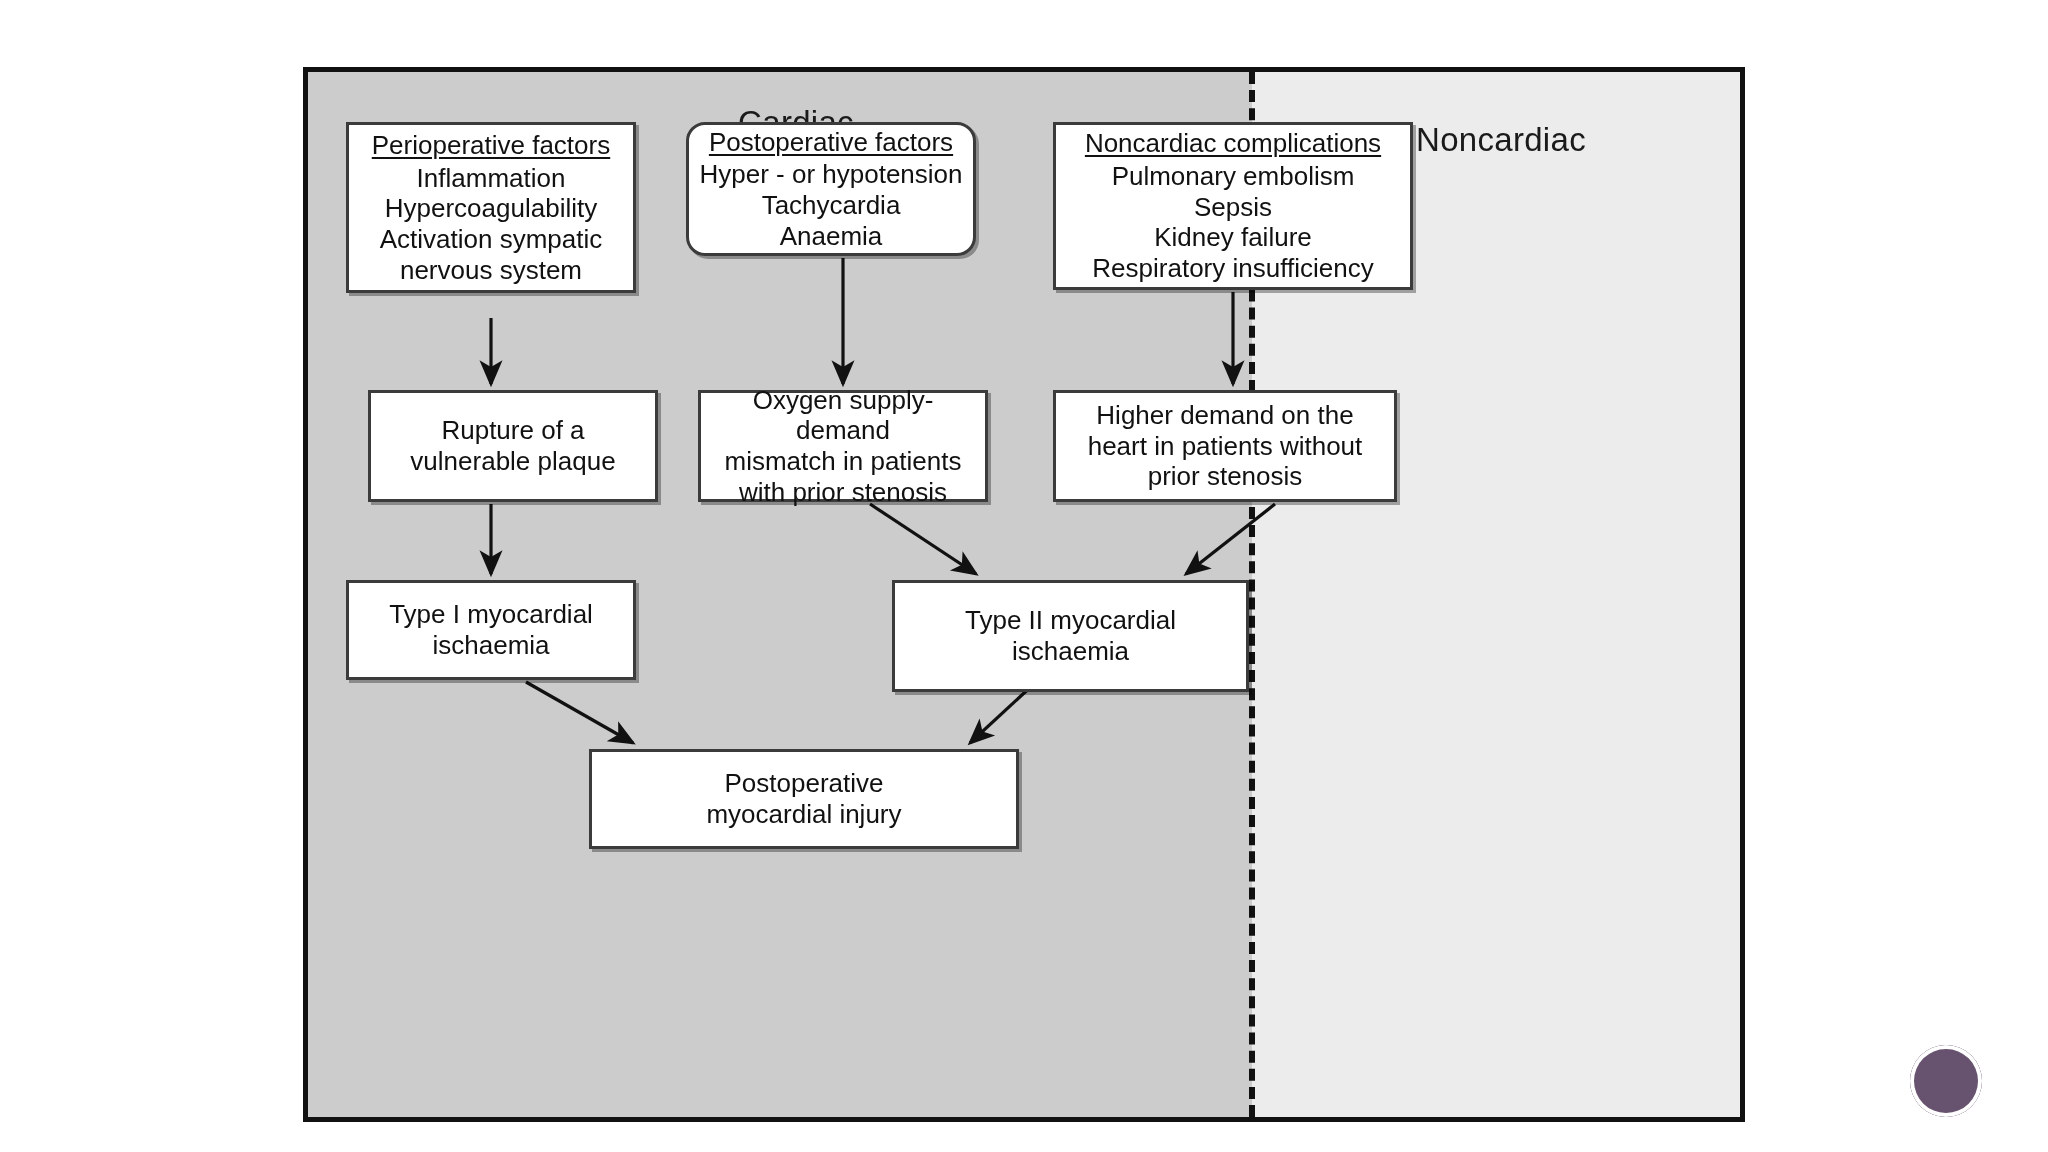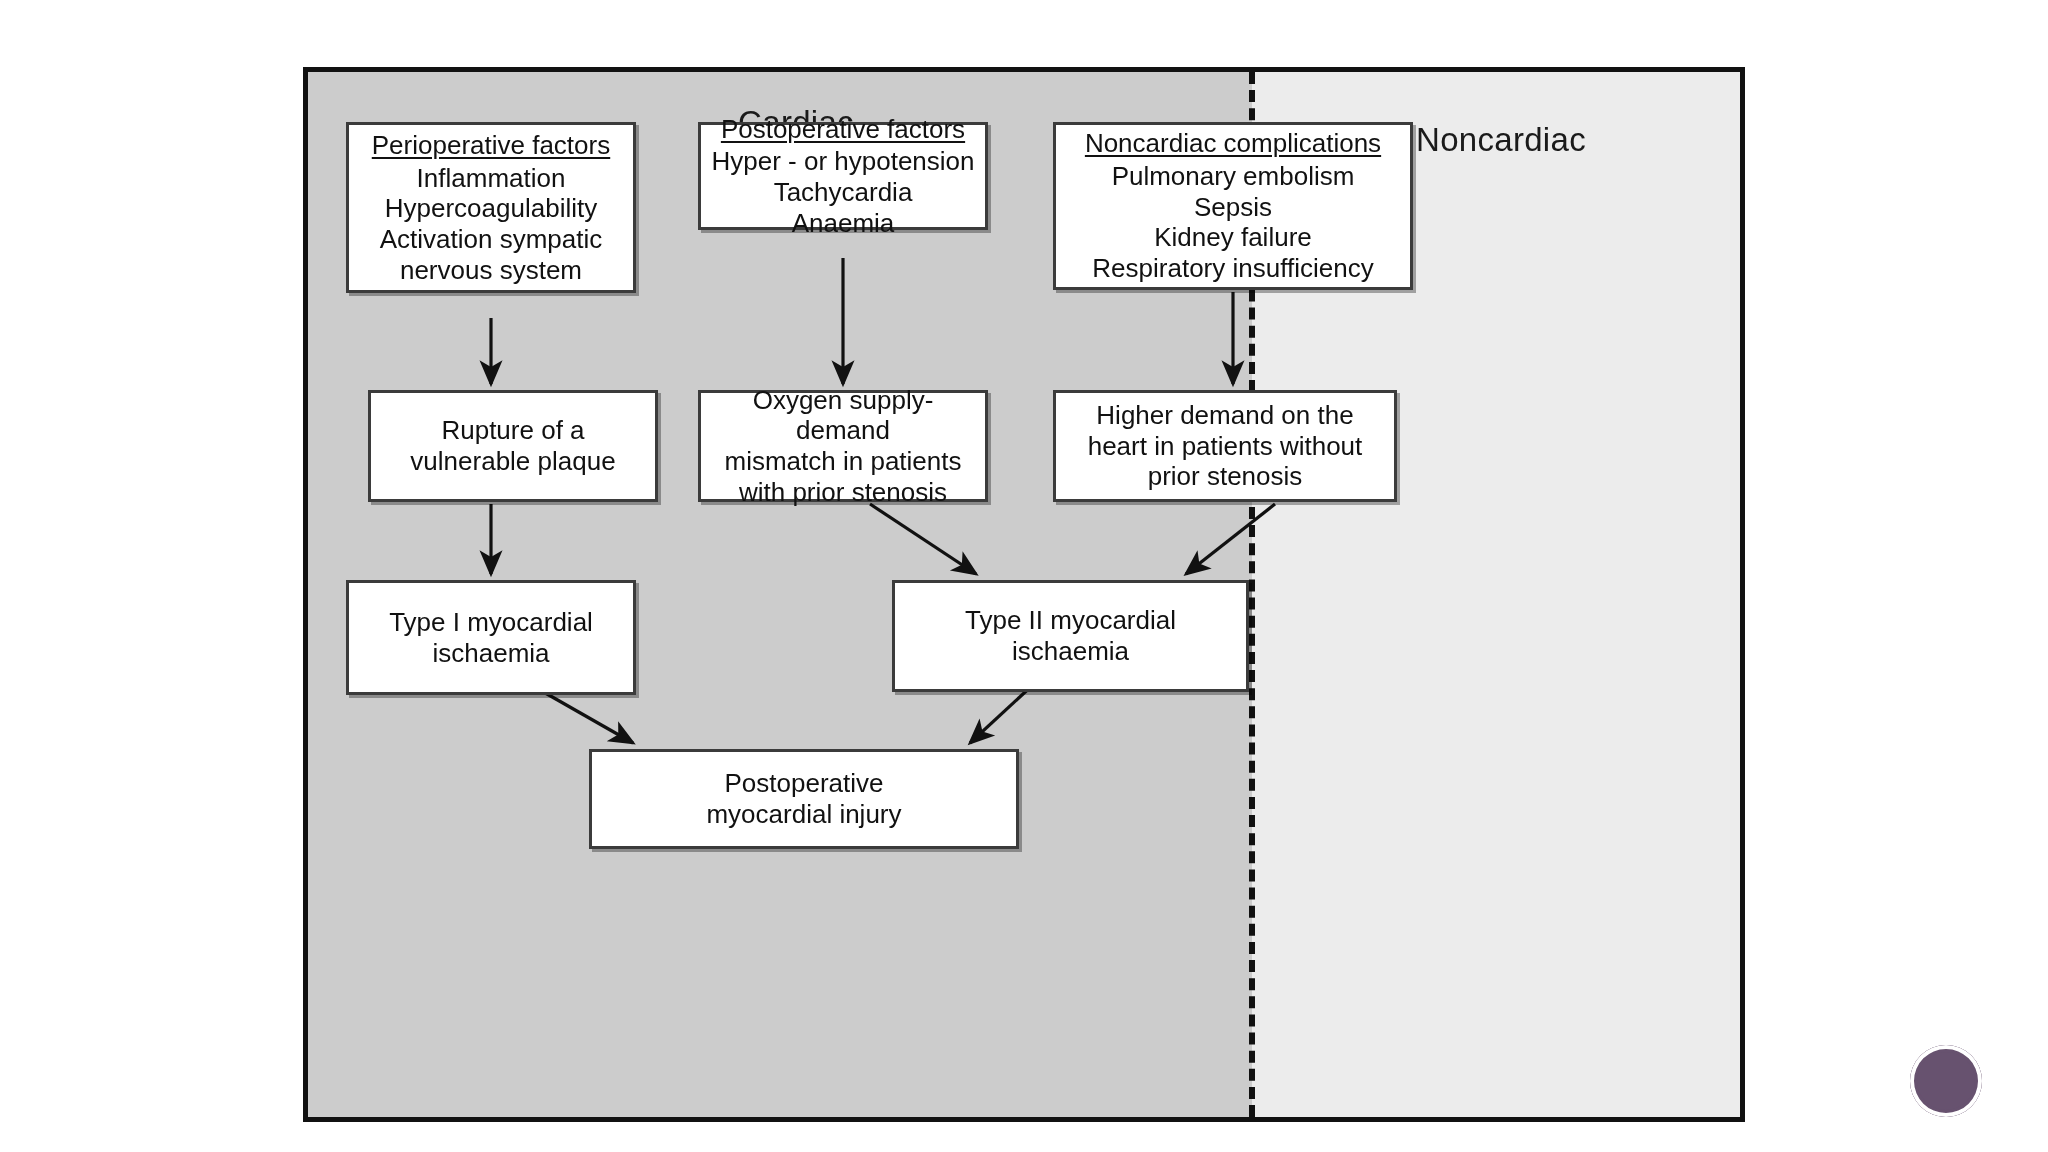--- a/index.html
+++ b/index.html
@@ -95,28 +95,28 @@
   }
   .node .hdr {
     text-decoration: underline;
     text-underline-offset: 3px;
     margin-bottom: 2px;
   }
   .node .ln { display: block; }
 
   
   #node-perioperative  { left:  38px; top:  50px; width: 290px; height: 171px; text-align: center; }
-  #node-postoperative  { left: 390px; top:  50px; width: 290px; height: 108px; }
+  #node-postoperative  { left: 378px; top:  50px; width: 290px; height: 134px; border-radius: 19px; }
   #node-noncardiac-cx  { left: 745px; top:  50px; width: 360px; height: 168px; }
 
   #node-rupture        { left:  38px; top: 318px; width: 290px; height: 112px; margin-left: 22px; }
   #node-oxygen         { left: 390px; top: 318px; width: 290px; height: 112px; }
   #node-higher-demand  { left: 745px; top: 318px; width: 344px; height: 112px; }
 
-  #node-type1          { left:  38px; top: 508px; width: 290px; height: 115px; }
+  #node-type1          { left:  38px; top: 508px; width: 290px; height: 100px; }
   #node-type2          { left: 584px; top: 508px; width: 357px; height: 112px; }
 
   #node-pmi            { left: 281px; top: 677px; width: 430px; height: 100px; }
 
   
   #arrows {
     position: absolute;
     left: 0; top: 0;
     width: 1442px; height: 1055px;
     z-index: 7;

